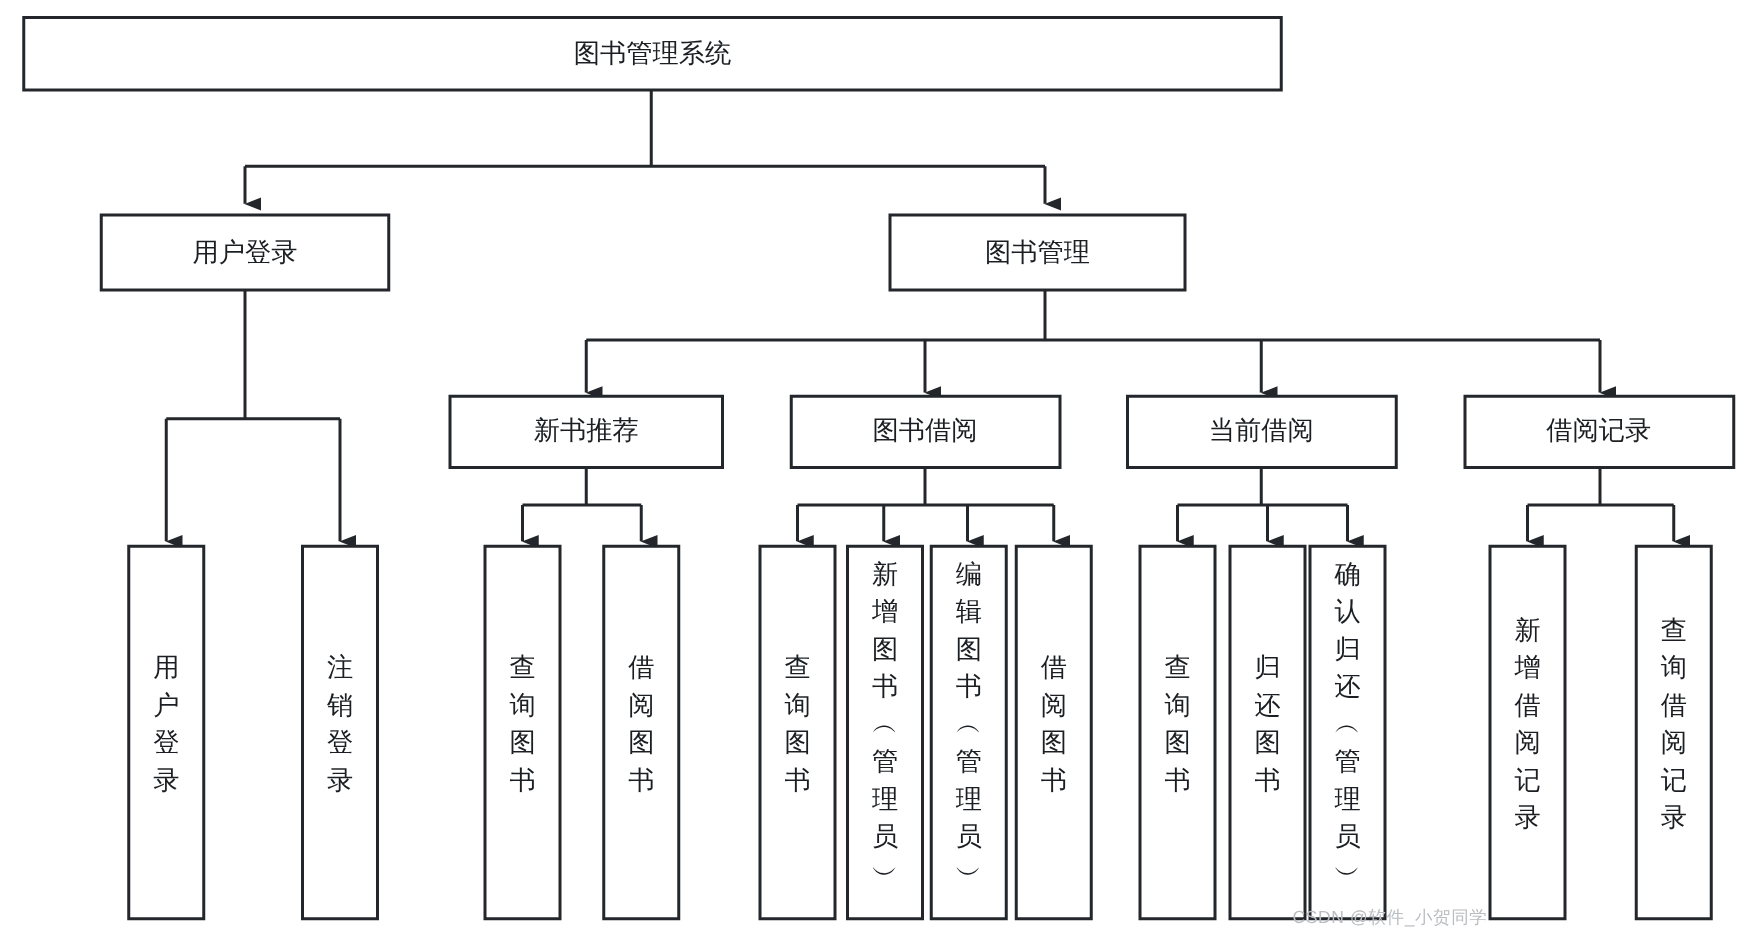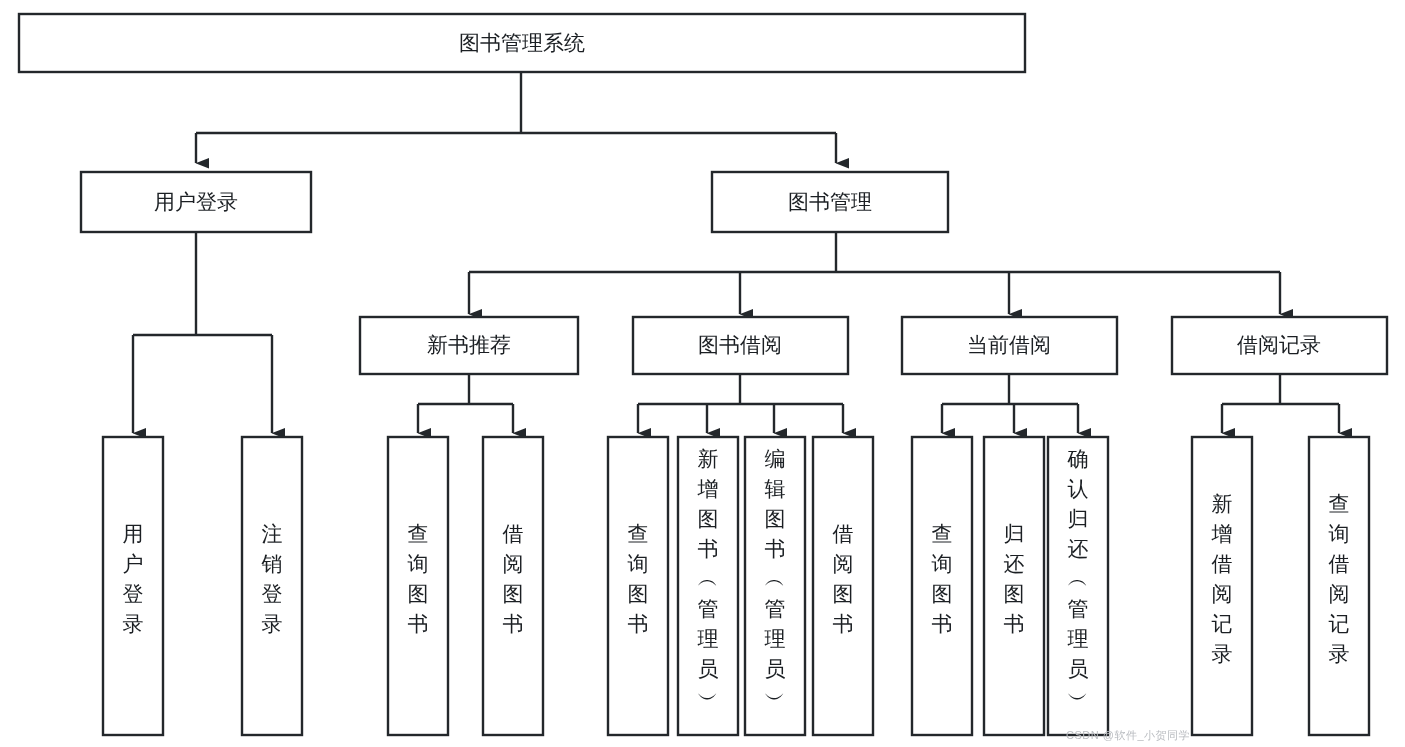--- a/index.html
+++ b/index.html
@@ -50,21 +50,21 @@
     font-family: "Liberation Sans", "DejaVu Sans", sans-serif;
     fill: #1b1f23;
     font-size: 21px;
     text-anchor: middle;
   }
   .watermark {
     position: absolute;
     right: 8px;
     bottom: 4px;
     font-family: "Liberation Sans", "DejaVu Sans", sans-serif;
-    font-size: 11px;
+    font-size: 14px;
     color: #b9bcc0;
     letter-spacing: 0.5px;
     white-space: nowrap;
     user-select: none;
   }
 </style>
 </head>
 <body>
 
 <div id="diagram-root">

